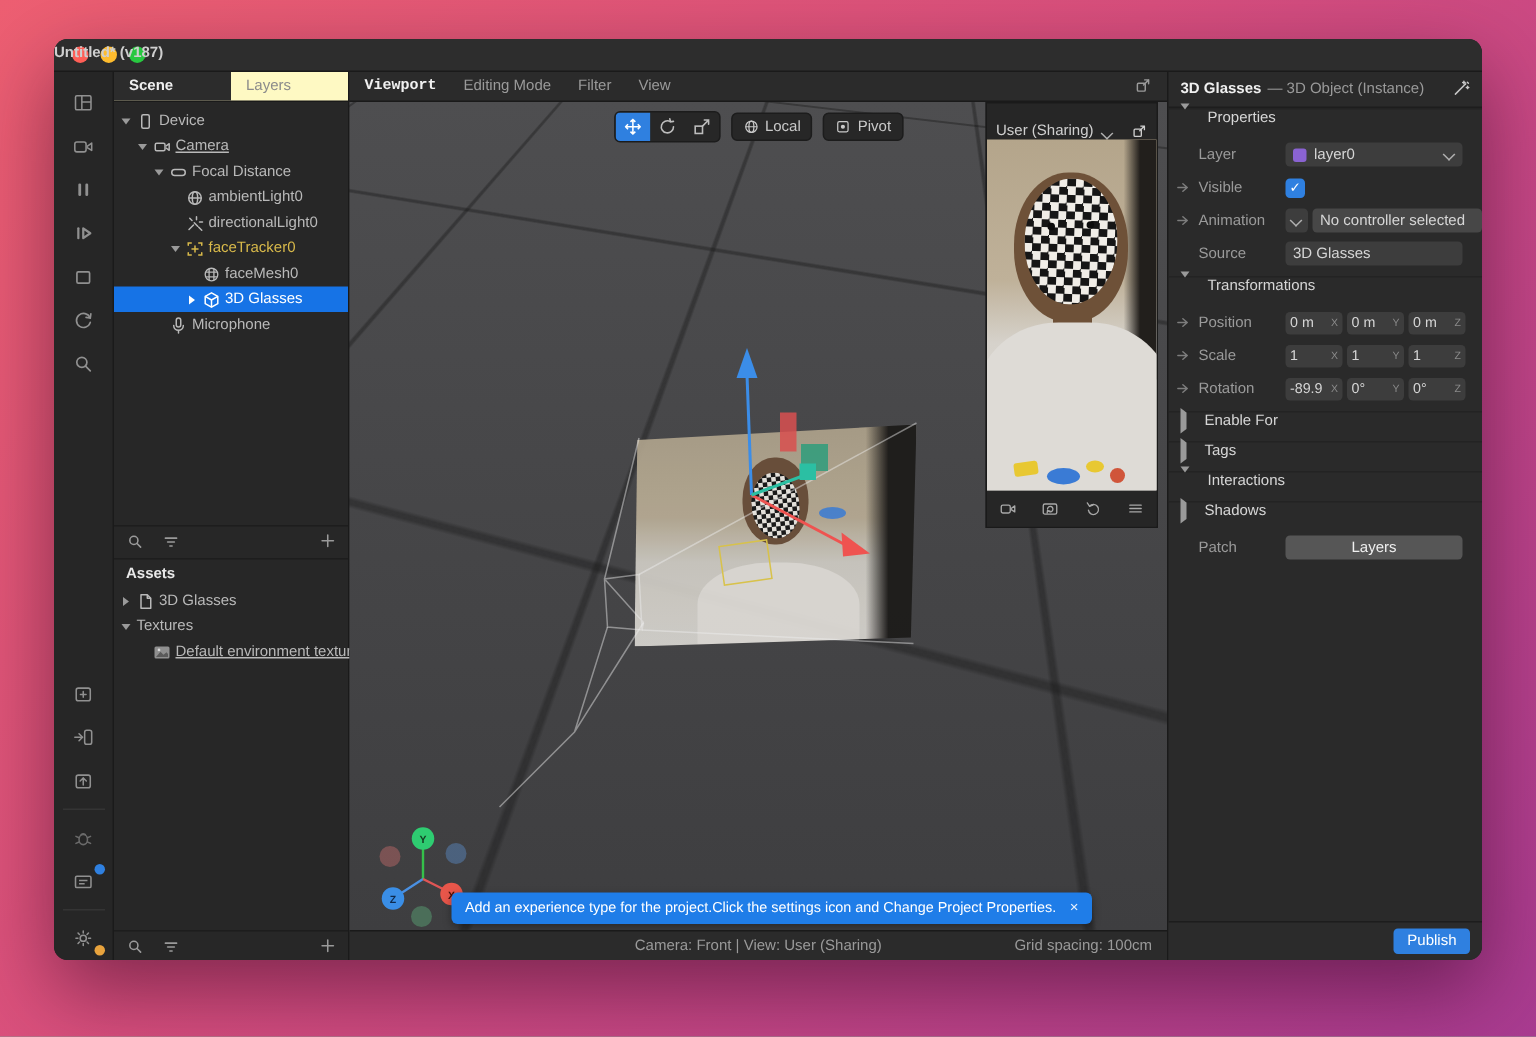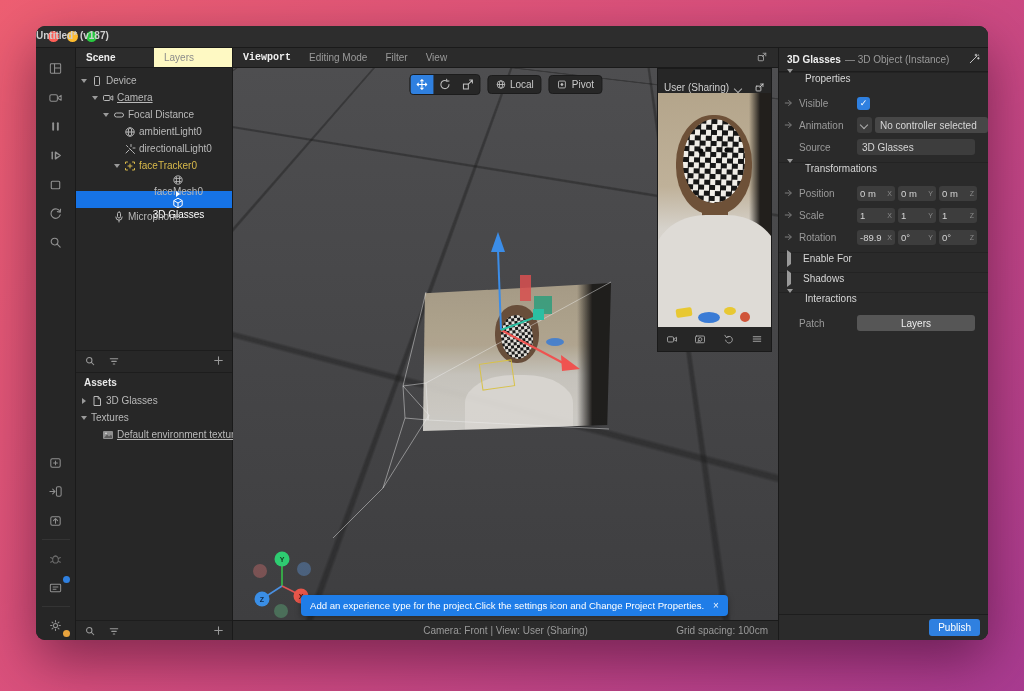--- a/index.html
+++ b/index.html
@@ -36,21 +36,21 @@
   .panel-tabs { height:20px; display:flex; background:#fef9c3; border-bottom:1px solid #1a1a1a; flex:none; }
   .ptab { flex:1; display:flex; align-items:center; padding-left:10px; color:#8b8b8b; }
   .ptab.active { background:#2c2c2c; color:#efefef; font-weight:bold; }
   .tree { padding-top:4px; flex:none; height:282px; }
   .row { height:17px; display:flex; align-items:center; color:#b9b9b9; }
   .row .caret { width:10px; flex:none; display:flex; justify-content:center; }
   .caret.down::before { content:""; border-left:3.5px solid transparent; border-right:3.5px solid transparent; border-top:4.5px solid #9a9a9a; }
   .caret.right::before { content:""; border-top:3.5px solid transparent; border-bottom:3.5px solid transparent; border-left:4.5px solid #9a9a9a; }
   .row .ticon { width:15px; flex:none; display:flex; justify-content:center; align-items:center; }
   .row .tlabel { margin-left:2px; white-space:nowrap; }
-  .lvl0{padding-left:3px;} .lvl1{padding-left:14px;text-decoration:underline;} .lvl2{padding-left:25px;} .lvl3{padding-left:36px;} .lvl4{padding-left:47px;flex-direction:column;}
+  .lvl0{padding-left:3px;} .lvl1{padding-left:14px;text-decoration:underline;} .lvl2{padding-left:25px;} .lvl3{padding-left:36px;} .lvl4{padding-left:47px;}
   .row.selected { background:#1673e6; color:#fff; }
   .row.selected .caret.right::before{ border-left-color:#fff; }
   .row.tracker { color:#d8b94a;align-items:center; }
   .tree-footer { height:20px; flex:none; display:flex; align-items:center; gap:12px; padding:0 8px; color:#9a9a9a; border-top:1px solid #1d1d1d; }
   .tree-footer .spacer { flex:1; }
   .assets-title-row { height:18px; display:flex; align-items:center; padding-left:8px; color:#e8e8e8; font-weight:bold; flex:none; border-top:1px solid #1d1d1d; margin-top:2px; padding-top:2px;}
   .assets-tree { flex:1; padding-top:2px; }
   
   .viewport { width:545px; display:flex; flex-direction:column; position:relative; background:#2b2b2b; }
   .vp-tabs { height:20px; flex:none; background:#2b2b2b; border-bottom:1px solid #1a1a1a; display:flex; align-items:center; padding-left:10px; gap:18px; position:relative; }
@@ -594,20 +594,28 @@
               <path d="M11 1.5 v2 M10 2.5 h2 M14 5.5 v2 M13 6.5 h2 M13.8 2.2 l.9.9"></path>
             </svg>
           </span>
       </div>
 
       <div class="sec-head">
         <span class="caret down"></span>
         <span>Properties</span>
       </div>
 
+      <div class="prow">
+        <span class="plabel">Layer</span>
+        <div class="ctrl dd-layer">
+          <span class="swatch"></span>
+          <span class="grow">layer0</span>
+          <span class="chev"></span>
+        </div>
+      </div>
 
       <div class="prow">
         <span class="patch-arrow">
             <svg width="10" height="10" viewBox="0 0 12 12" fill="none" stroke="currentColor" stroke-width="1.2" stroke-linecap="round" stroke-linejoin="round">
               <path d="M1.5 6 H8 M5.5 3 L9 6 L5.5 9"></path>
             </svg>
           </span>
         <span class="plabel">Visible</span>
         <span class="checkbox"></span>
       </div>
@@ -707,25 +715,29 @@
             </div>
         </div>
       </div>
 
       <div class="sec-head" style="margin-top:4px;">
         <span class="caret right"></span>
         <span>Enable For</span>
       </div>
       <div class="sec-head">
         <span class="caret right"></span>
-        <span>Shadows</span>
+        <span>Tags</span>
       </div>
       <div class="sec-head">
         <span class="caret down"></span>
         <span>Interactions</span>
+      </div>
+      <div class="sec-head">
+        <span class="caret right"></span>
+        <span>Shadows</span>
       </div>
 
       <div class="prow">
         <span class="plabel">Patch</span>
         <div class="create-btn">
             <span>Layers</span>
           </div>
       </div>
 
       <div class="insp-fill"></div>

